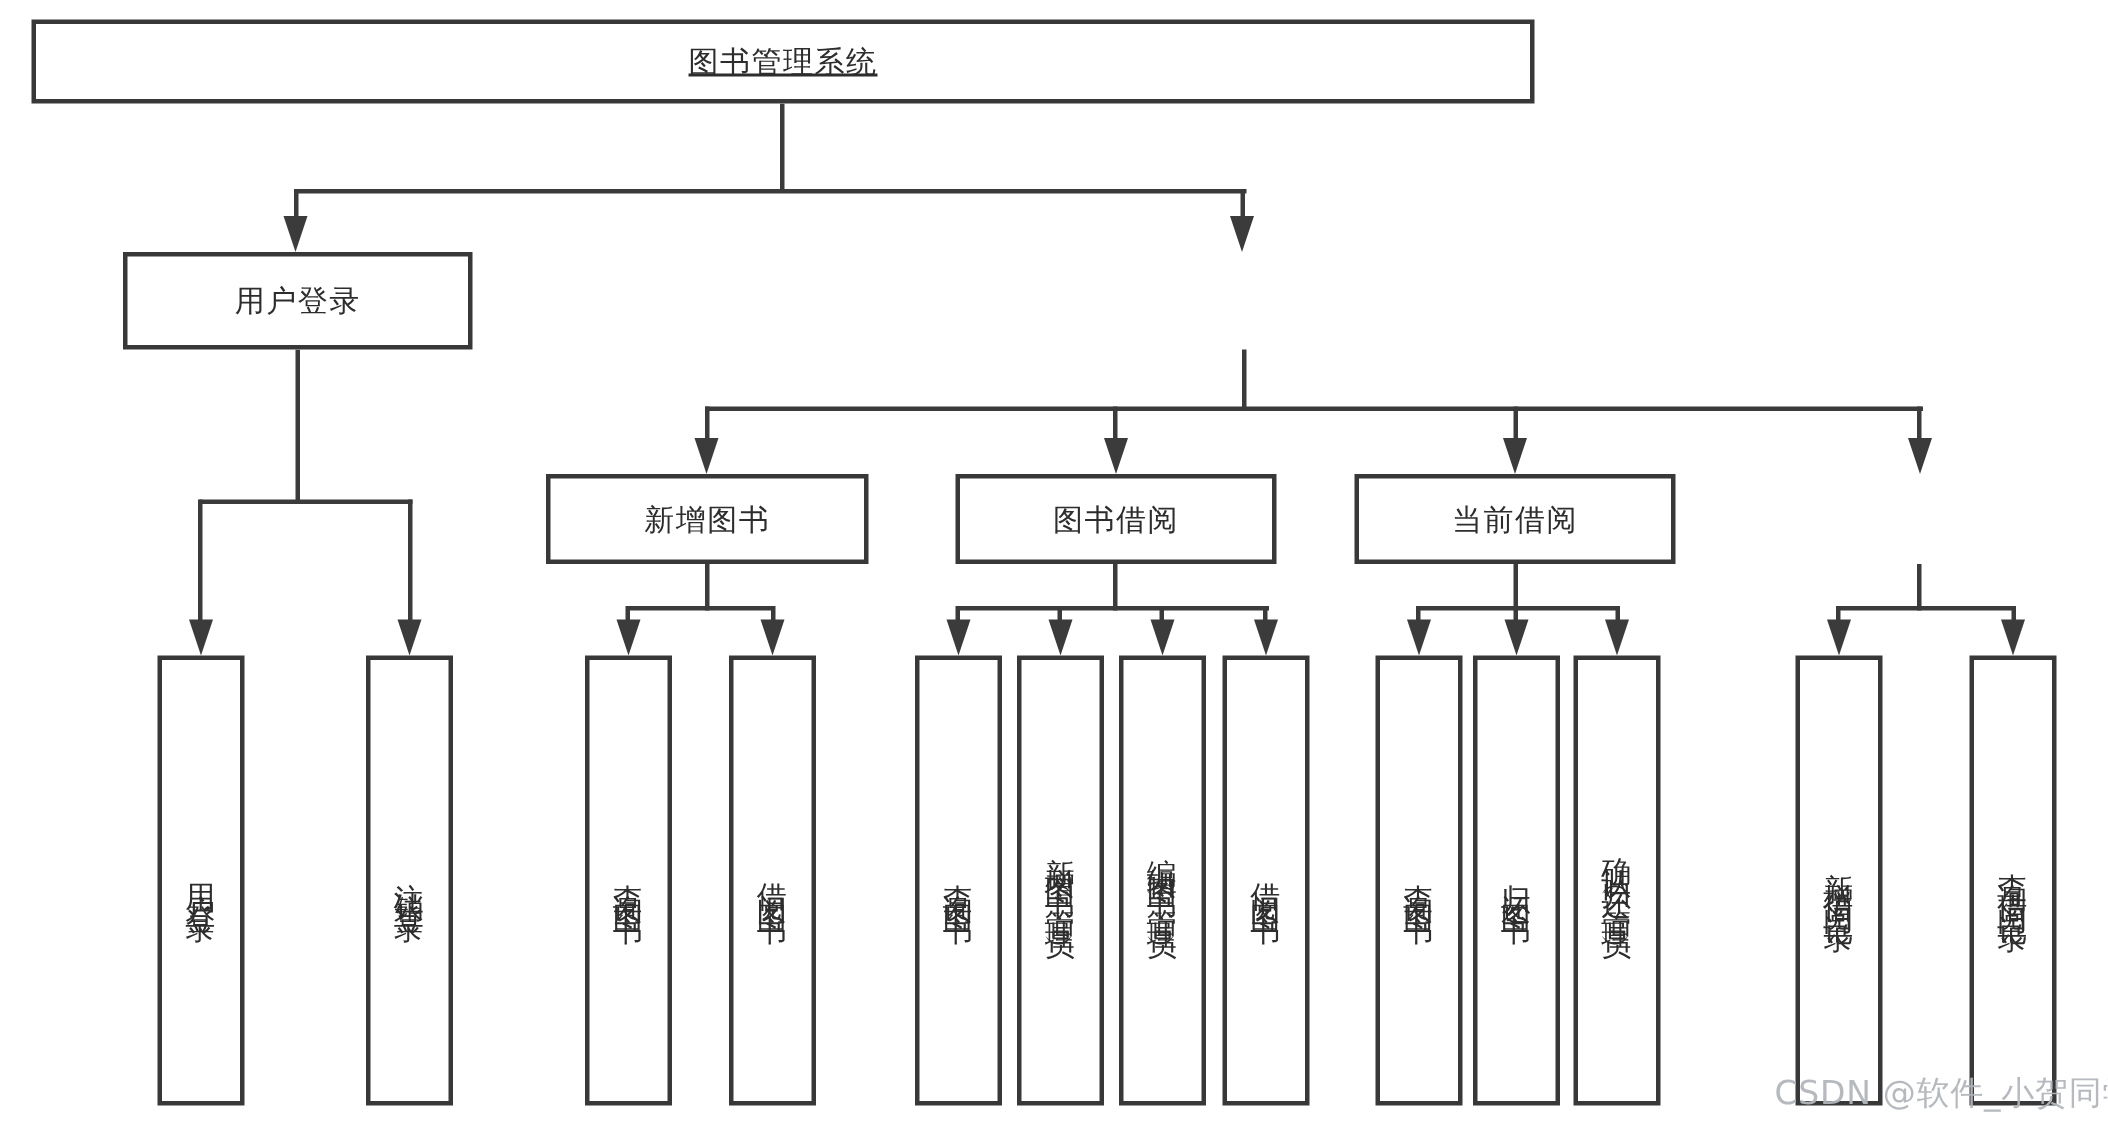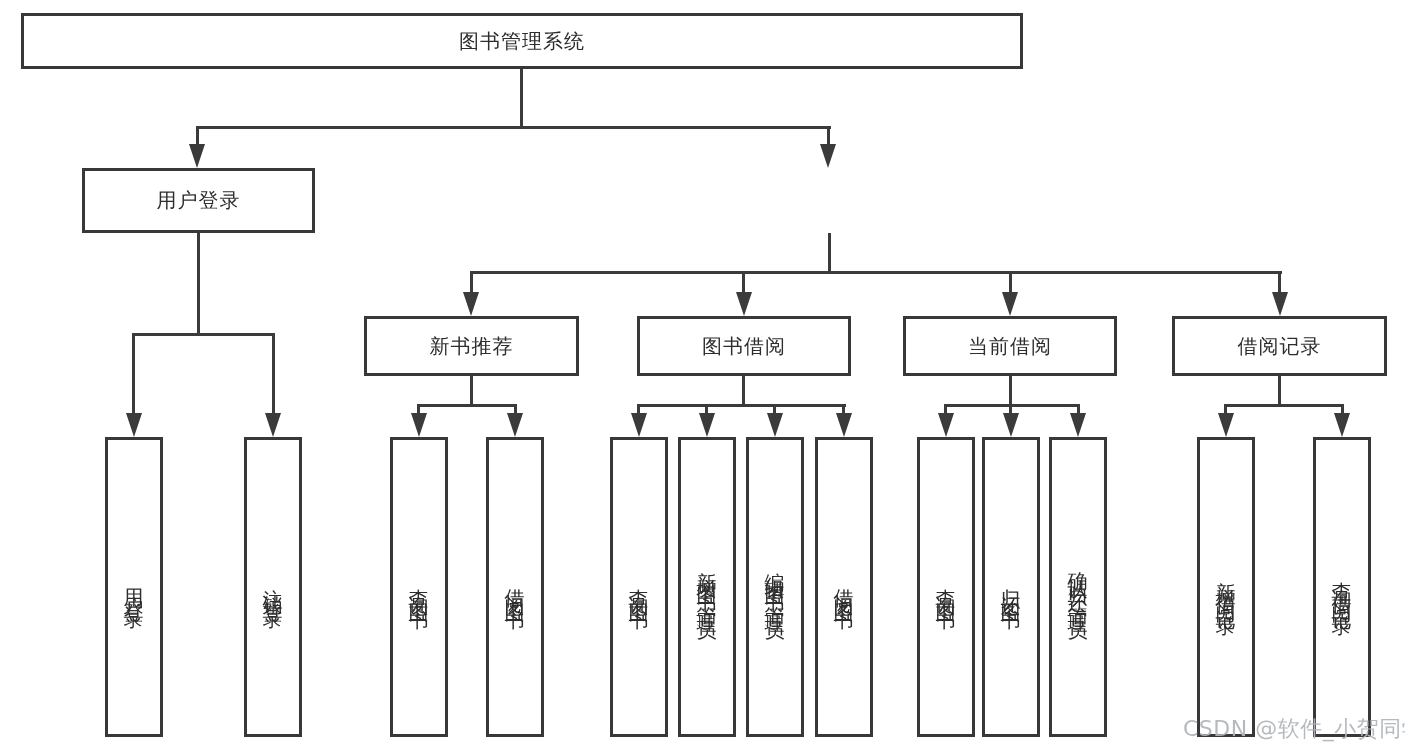--- a/index.html
+++ b/index.html
@@ -65,21 +65,21 @@
     letter-spacing: 0.5px;
     z-index: 5;
     white-space: nowrap;
   }
 </style>
 </head>
 <body>
 
 <div id="canvas">
 
-  <div class="node" style="left:21px; top:13px; width:1002px; height:56px;">
+  <div class="node" style="left:21px; top:13px; width:1002px; height:56px;text-decoration:underline;">
     <span>图书管理系统</span>
   </div>
 
   <div class="vl" style="left:520px; top:69px; height:58px;"></div>
   <div class="hl" style="left:197px; top:126px; width:634px;"></div>
   <div class="vl" style="left:196px; top:126px; height:20px;"></div>
   <div class="arr" style="left:189px; top:144px;"></div>
   <div class="vl" style="left:827px; top:126px; height:20px;"></div>
   <div class="arr" style="left:820px; top:144px;"></div>
 
@@ -99,30 +99,27 @@
   <div class="vl" style="left:470px; top:271px; height:23px;"></div>
   <div class="arr" style="left:463px; top:292px;"></div>
   <div class="vl" style="left:742px; top:271px; height:23px;"></div>
   <div class="arr" style="left:736px; top:292px;"></div>
   <div class="vl" style="left:1009px; top:271px; height:23px;"></div>
   <div class="arr" style="left:1002px; top:292px;"></div>
   <div class="vl" style="left:1278px; top:271px; height:23px;"></div>
   <div class="arr" style="left:1272px; top:292px;"></div>
 
   <div class="node" style="left:364px; top:316px; width:215px; height:60px;">
-    <span>新书推荐</span>
+    <span>新增图书</span>
   </div>
   <div class="node" style="left:903px; top:316px; width:214px; height:60px;">
     <span>当前借阅</span>
   </div>
   <div class="node" style="left:637px; top:316px; width:214px; height:60px;">
     <span>图书借阅</span>
-  </div>
-  <div class="node" style="left:1172px; top:316px; width:215px; height:60px;">
-    <span>借阅记录</span>
   </div>
 
   <div class="vl" style="left:470px; top:376px; height:31px;"></div>
   <div class="hl" style="left:418px; top:404px; width:98px;"></div>
   <div class="vl" style="left:417px; top:404px; height:12px;"></div>
   <div class="arr" style="left:411px; top:413px;"></div>
   <div class="vl" style="left:514px; top:404px; height:12px;"></div>
   <div class="arr" style="left:507px; top:413px;"></div>
 
   <div class="vl" style="left:742px; top:376px; height:31px;"></div>

